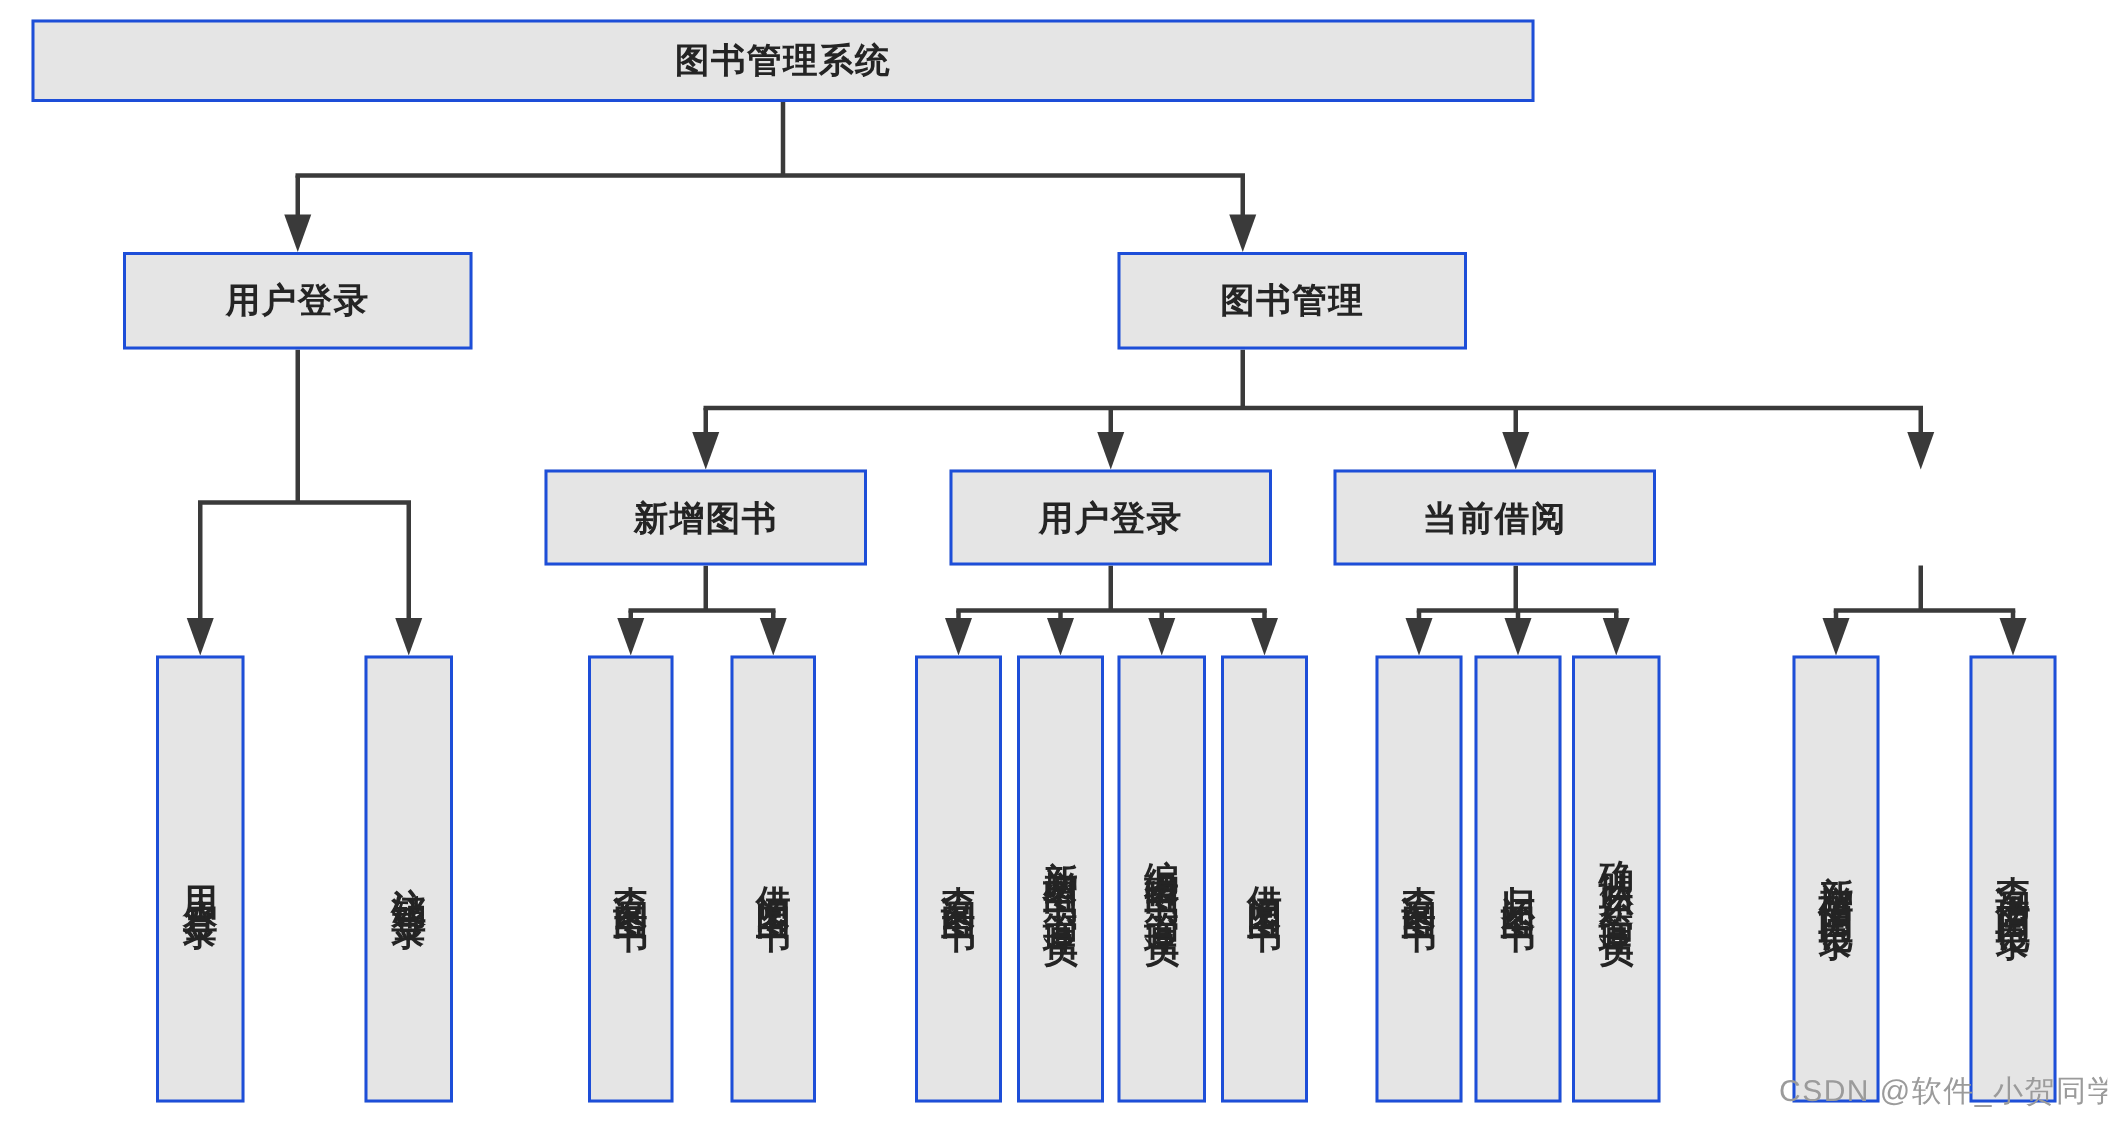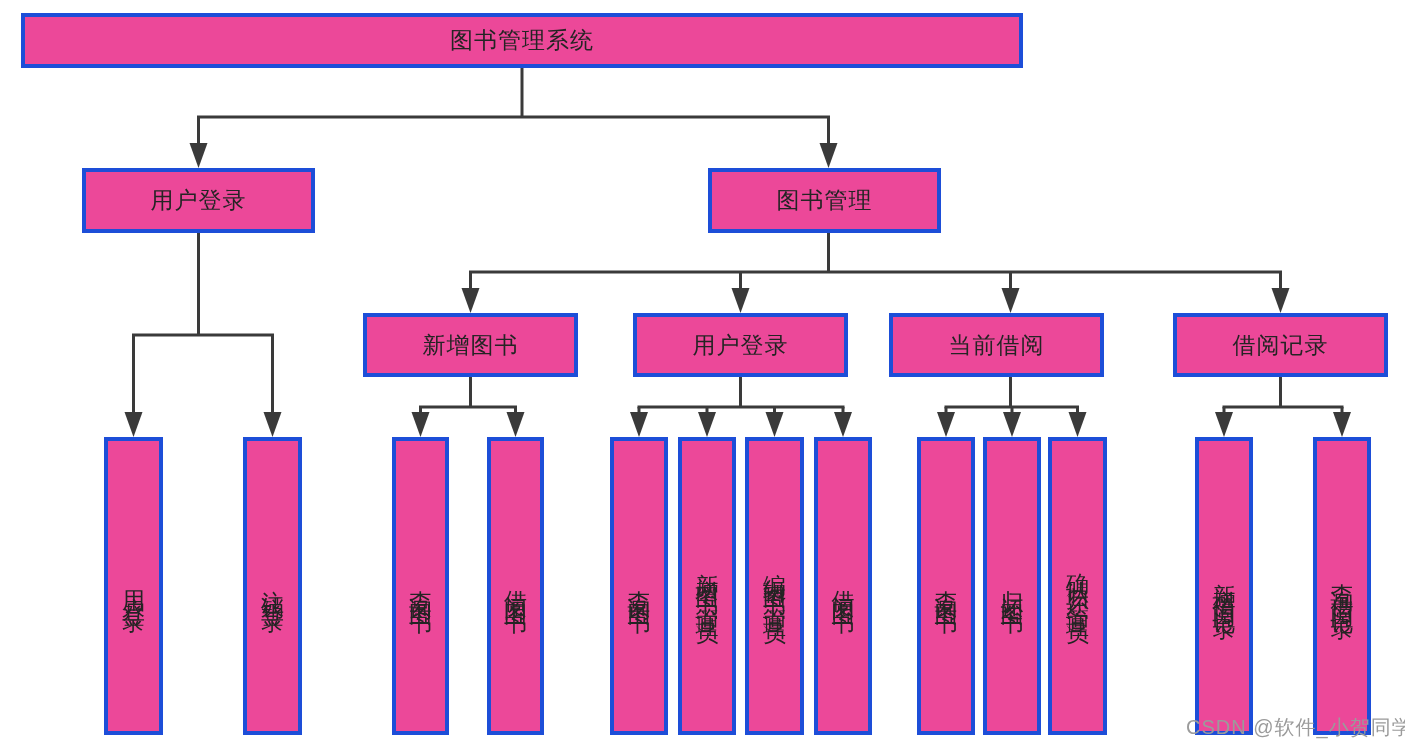--- a/index.html
+++ b/index.html
@@ -3,24 +3,25 @@
 <meta charset="utf-8">
 <style>
   html,body { margin:0; padding:0; background:#ffffff; }
   .canvas {
     position:relative; width:1405px; height:747px;
     background:#ffffff; overflow:hidden;
     font-family:"Liberation Sans", sans-serif;
   }
   svg.connectors { position:absolute; left:0; top:0; }
   .box {
-    position:absolute; background:#ec4899;
-    border:4px solid #1d4ed8; box-sizing:border-box;
+    position:absolute; background:#e5e5e5;
+    border:2px solid #1d4ed8; box-sizing:border-box;
     display:flex; align-items:center; justify-content:center;
     color:#242424;
+    font-weight:bold;
   }
   .h-label { font-size:23px; letter-spacing:1px; }
   .l2 { top:168px; height:65px; width:233px; }
   .l3 { top:313px; height:64px; width:215px; }
   .leaf {
     top:437px; height:298px; width:58px;
     writing-mode:vertical-rl; text-orientation:mixed;
     font-size:23px; letter-spacing:7px; line-height:1;
   }
   .watermark {
@@ -85,26 +86,25 @@
       <polygon points="1068.5,412 1086.5,412 1077.5,437" fill="#3a3a3a"></polygon>
       <line x1="1224" y1="407" x2="1224" y2="419" stroke="#3a3a3a" stroke-width="3"></line>
       <polygon points="1215,412 1233,412 1224,437" fill="#3a3a3a"></polygon>
       <line x1="1342" y1="407" x2="1342" y2="419" stroke="#3a3a3a" stroke-width="3"></line>
       <polygon points="1333,412 1351,412 1342,437" fill="#3a3a3a"></polygon>
     </svg>
 
   <div class="box h-label" style="left:21px; top:13px; width:1002px; height:55px;">图书管理系统</div>
 
   <div class="box h-label l2" style="left:82px;">用户登录</div>
-  <div class="box h-label l2" style="left:708px;">图书管理</div>
+  <div class="box h-label l2" style="left:745px;">图书管理</div>
 
   <div class="box h-label l3" style="left:363px;">新增图书</div>
   <div class="box h-label l3" style="left:633px;">用户登录</div>
   <div class="box h-label l3" style="left:889px;">当前借阅</div>
-  <div class="box h-label l3" style="left:1173px;">借阅记录</div>
 
   <div class="box leaf" style="left:104px; width:59px;">用户登录</div>
   <div class="box leaf" style="left:243px; width:59px;">注销登录</div>
 
   <div class="box leaf" style="left:392px; width:57px;">查询图书</div>
   <div class="box leaf" style="left:487px; width:57px;">借阅图书</div>
 
   <div class="box leaf" style="left:610px;">查询图书</div>
   <div class="box leaf" style="left:678px;">新增图书（管理员）</div>
   <div class="box leaf" style="left:745px; width:59px;">编辑图书（管理员）</div>

